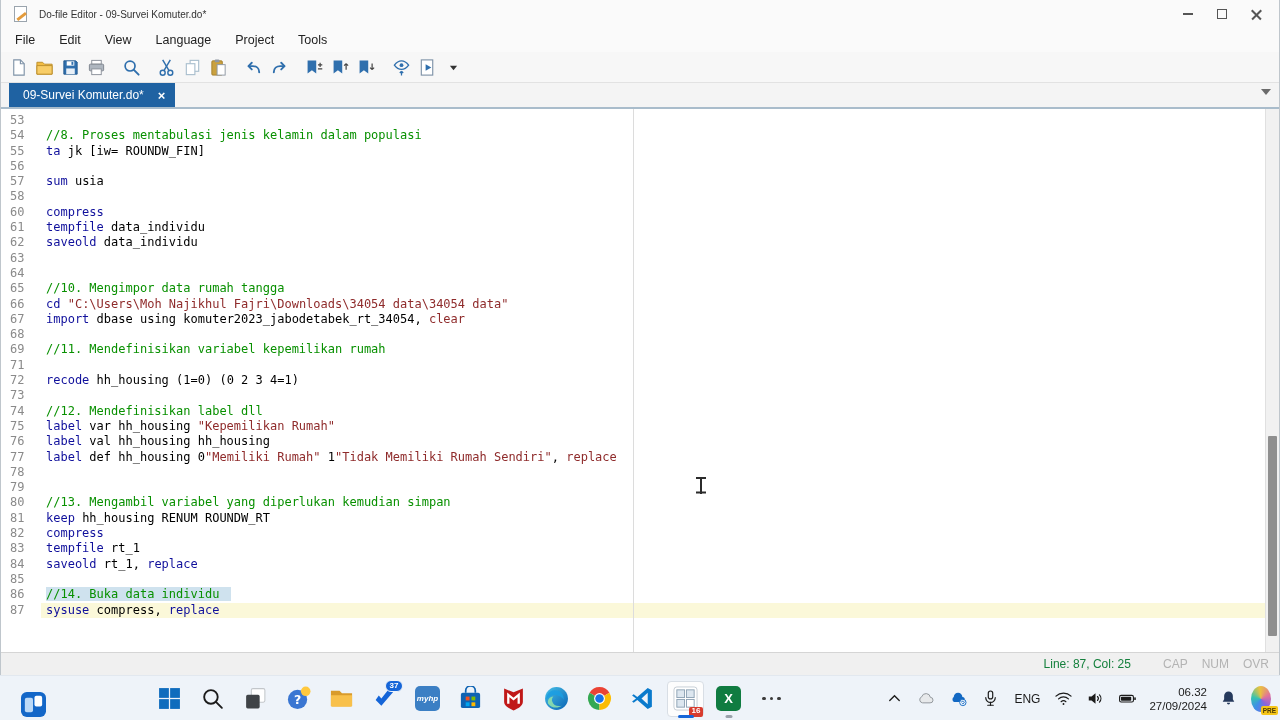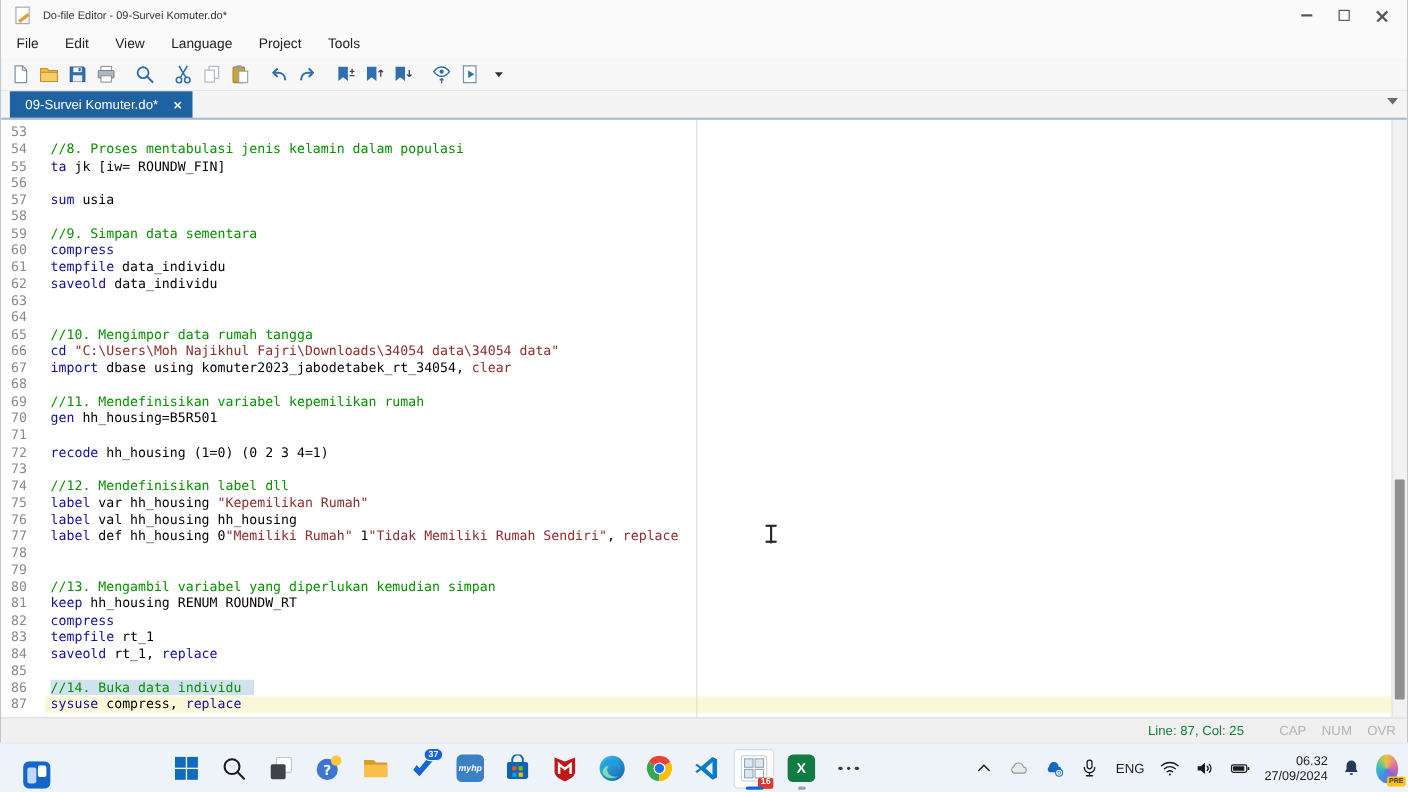--- a/index.html
+++ b/index.html
@@ -246,32 +246,30 @@
     </div>
 
     <div class="editor">
       <div class="code-lines" id="code-lines">
           <div class="code-row"><span class="gutter">53</span><span class="code-text"></span></div>
           <div class="code-row"><span class="gutter">54</span><span class="code-text"><span class="seg-c">//8. Proses mentabulasi jenis kelamin dalam populasi</span></span></div>
           <div class="code-row"><span class="gutter">55</span><span class="code-text"><span class="seg-k">ta</span><span class="seg-n"> jk [iw= ROUNDW_FIN]</span></span></div>
           <div class="code-row"><span class="gutter">56</span><span class="code-text"></span></div>
           <div class="code-row"><span class="gutter">57</span><span class="code-text"><span class="seg-k">sum</span><span class="seg-n"> usia</span></span></div>
           <div class="code-row"><span class="gutter">58</span><span class="code-text"></span></div>
-          <div class="code-row"><span class="gutter">59</span><span class="code-text"><span class="seg-c">//9. Simpan data sementara</span></span></div>
           <div class="code-row"><span class="gutter">60</span><span class="code-text"><span class="seg-k">compress</span></span></div>
           <div class="code-row"><span class="gutter">61</span><span class="code-text"><span class="seg-k">tempfile</span><span class="seg-n"> data_individu</span></span></div>
           <div class="code-row"><span class="gutter">62</span><span class="code-text"><span class="seg-k">saveold</span><span class="seg-n"> data_individu</span></span></div>
           <div class="code-row"><span class="gutter">63</span><span class="code-text"></span></div>
           <div class="code-row"><span class="gutter">64</span><span class="code-text"></span></div>
           <div class="code-row"><span class="gutter">65</span><span class="code-text"><span class="seg-c">//10. Mengimpor data rumah tangga</span></span></div>
           <div class="code-row"><span class="gutter">66</span><span class="code-text"><span class="seg-k">cd</span><span class="seg-n"> </span><span class="seg-s">"C:\Users\Moh Najikhul Fajri\Downloads\34054 data\34054 data"</span></span></div>
           <div class="code-row"><span class="gutter">67</span><span class="code-text"><span class="seg-k">import</span><span class="seg-n"> dbase using komuter2023_jabodetabek_rt_34054, </span><span class="seg-s">clear</span></span></div>
           <div class="code-row"><span class="gutter">68</span><span class="code-text"></span></div>
           <div class="code-row"><span class="gutter">69</span><span class="code-text"><span class="seg-c">//11. Mendefinisikan variabel kepemilikan rumah</span></span></div>
-          <div class="code-row"><span class="gutter">70</span><span class="code-text"><span class="seg-k">gen</span><span class="seg-n"> hh_housing=B5R501</span></span></div>
           <div class="code-row"><span class="gutter">71</span><span class="code-text"></span></div>
           <div class="code-row"><span class="gutter">72</span><span class="code-text"><span class="seg-k">recode</span><span class="seg-n"> hh_housing (1=0) (0 2 3 4=1)</span></span></div>
           <div class="code-row"><span class="gutter">73</span><span class="code-text"></span></div>
           <div class="code-row"><span class="gutter">74</span><span class="code-text"><span class="seg-c">//12. Mendefinisikan label dll</span></span></div>
           <div class="code-row"><span class="gutter">75</span><span class="code-text"><span class="seg-k">label</span><span class="seg-n"> var hh_housing </span><span class="seg-s">"Kepemilikan Rumah"</span></span></div>
           <div class="code-row"><span class="gutter">76</span><span class="code-text"><span class="seg-k">label</span><span class="seg-n"> val hh_housing hh_housing</span></span></div>
           <div class="code-row"><span class="gutter">77</span><span class="code-text"><span class="seg-k">label</span><span class="seg-n"> def hh_housing 0</span><span class="seg-s">"Memiliki Rumah"</span><span class="seg-n"> 1</span><span class="seg-s">"Tidak Memiliki Rumah Sendiri"</span><span class="seg-n">, </span><span class="seg-s">replace</span></span></div>
           <div class="code-row"><span class="gutter">78</span><span class="code-text"></span></div>
           <div class="code-row"><span class="gutter">79</span><span class="code-text"></span></div>
           <div class="code-row"><span class="gutter">80</span><span class="code-text"><span class="seg-c">//13. Mengambil variabel yang diperlukan kemudian simpan</span></span></div>

